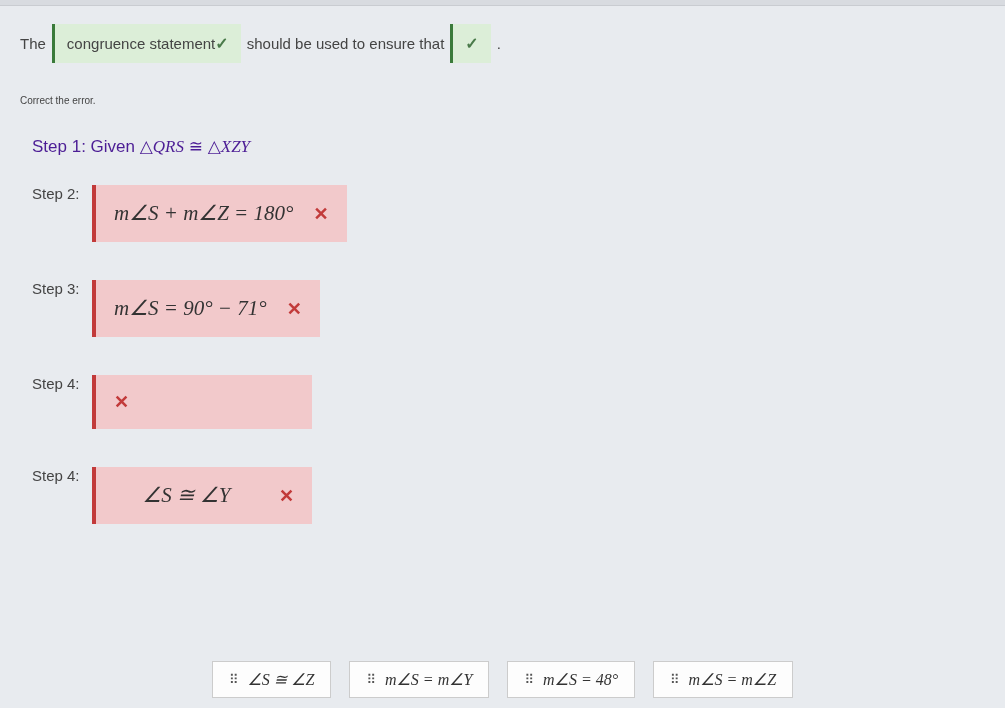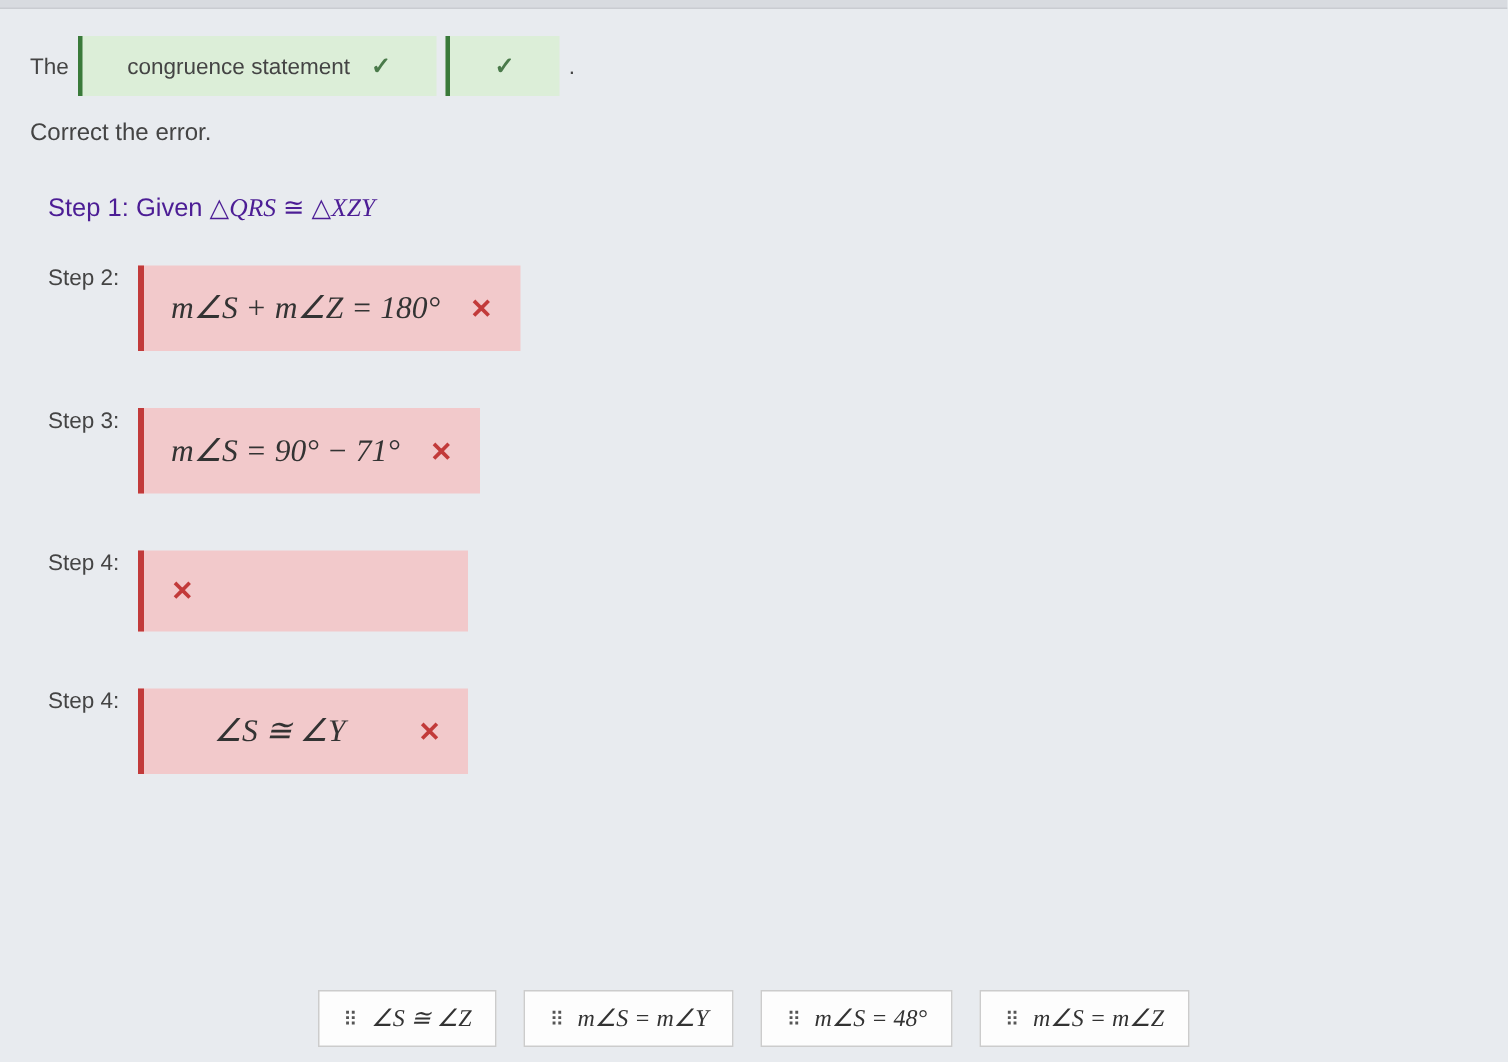--- a/index.html
+++ b/index.html
@@ -19,34 +19,33 @@
     display: flex;
     align-items: center;
     gap: 6px;
     font-size: 15px;
     color: #444;
     flex-wrap: wrap;
   }
   .drop-correct {
     background: #dceed8;
     border-left: 3px solid #3a7a3a;
-    padding: 10px 30px;
+    padding: 10px 12px;
     display: inline-flex;
     align-items: center;
-    gap: 14px;
     color: #444;
   }
   .check-icon {
     color: #4a7a4a;
     font-weight: bold;
     font-size: 16px;
   }
   .instruction {
-    margin-top: 16px;
-    font-size: 16px;
+    margin-top: 32px;
+    font-size: 10px;
     color: #444;
   }
   .step1 {
     margin: 30px 0 0 12px;
     font-size: 17px;
     color: #4c1d95;
   }
   .steps {
     margin: 28px 0 0 12px;
   }
@@ -130,20 +129,21 @@
 <div class="top-bar"></div>
 
 <div class="content">
 
   <div class="sentence-row">
     <span>The</span>
     <span class="drop-correct">
       <span>congruence statement</span>
       <span class="check-icon">✓</span>
     </span>
+    <span>should be used to ensure that</span>
     <span class="drop-correct">
       <span class="check-icon">✓</span>
     </span>
     <span>.</span>
   </div>
 
   <div class="instruction">Correct the error.</div>
 
   <div class="step1">
     <span>Step 1: Given </span><span class="tri">△</span><span style="font-family:'Times New Roman',serif;font-style:italic">QRS</span><span class="upright"> ≅ </span><span class="tri">△</span><span style="font-family:'Times New Roman',serif;font-style:italic">XZY</span>

